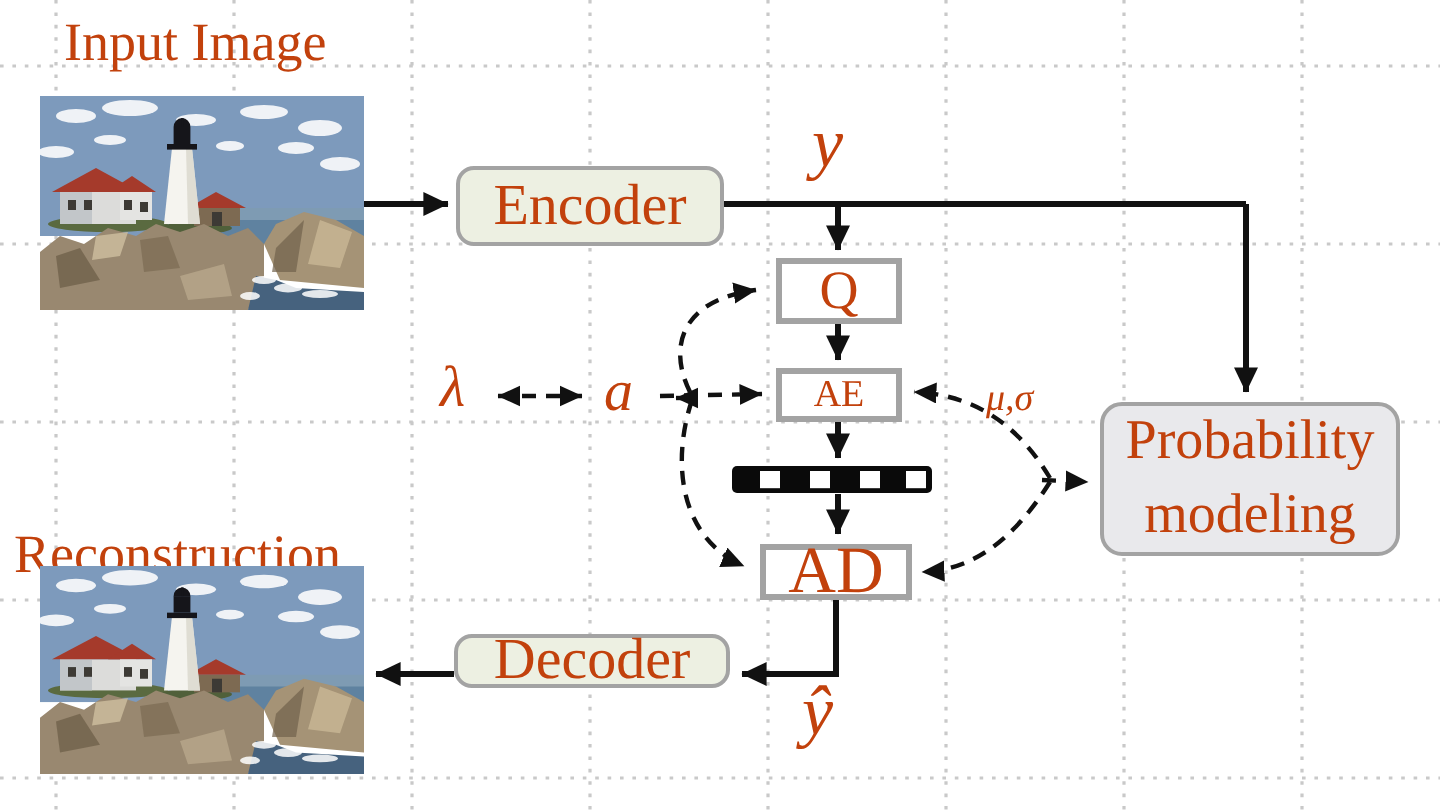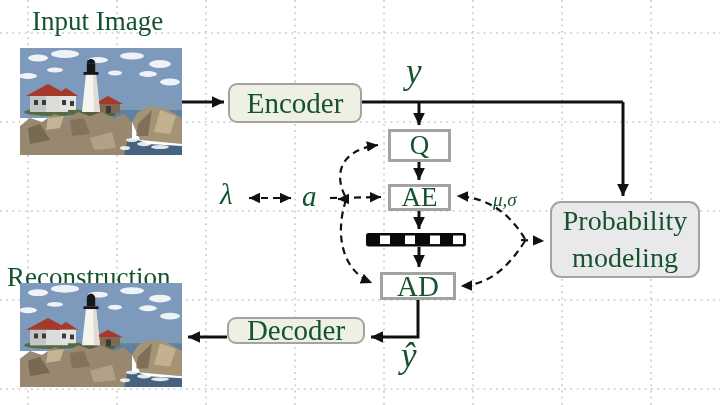--- a/index.html
+++ b/index.html
@@ -1,17 +1,17 @@
 <!DOCTYPE html>
 <html><head>
 <meta charset="utf-8">
 <style>
   html,body{margin:0;padding:0;background:#fff;}
   .stage{position:relative;width:720px;height:405px;background:#ffffff;overflow:hidden;
-         font-family:"Liberation Serif","DejaVu Serif",serif;color:#14532d;}
+         font-family:"Liberation Serif","DejaVu Serif",serif;color:#c2410c;}
   .wires{position:absolute;left:0;top:0;}
   .box{position:absolute;display:flex;align-items:center;justify-content:center;
        box-sizing:border-box;border:3px solid #a3a3a3;background:#fff;}
   .coder{background:#edf0e2;border-width:2.5px;border-radius:9px;}
   .prob{background:#e9e9ec;border-width:2.5px;border-radius:11px;text-align:center;line-height:1.32;}
   .lbl{position:absolute;white-space:nowrap;}
   .it{font-style:italic;}
   .photo{position:absolute;overflow:hidden;}
   .photo svg{display:block;}
 </style>
@@ -193,17 +193,17 @@
           <ellipse cx="124" cy="96" rx="7" ry="2.2"></ellipse>
         <ellipse cx="105" cy="100" rx="5" ry="2"></ellipse>
           <ellipse cx="140" cy="99" rx="9" ry="2"></ellipse>
       </g>
     </svg>
   </div>
 
   <div class="box coder" style="left:228px;top:83px;width:134px;height:40px;font-size:29px">Encoder</div>
   <div class="box coder" style="left:227px;top:317px;width:138px;height:27px;font-size:29px">Decoder</div>
   <div class="box" style="left:388px;top:129px;width:63px;height:33px;font-size:27px">Q</div>
-  <div class="box" style="left:388px;top:184px;width:63px;height:27px;font-size:27px">AE</div>
-  <div class="box" style="left:380px;top:272px;width:76px;height:28px;font-size:29px">AD</div>
+  <div class="box" style="left:388px;top:184px;width:63px;height:27px;font-size:19px">AE</div>
+  <div class="box" style="left:380px;top:272px;width:76px;height:28px;font-size:33px">AD</div>
   <div class="box prob" style="left:550px;top:201px;width:150px;height:77px;font-size:28px;padding:16px 6px">Probability modeling</div>
 
 </div>
 
 </body></html>

